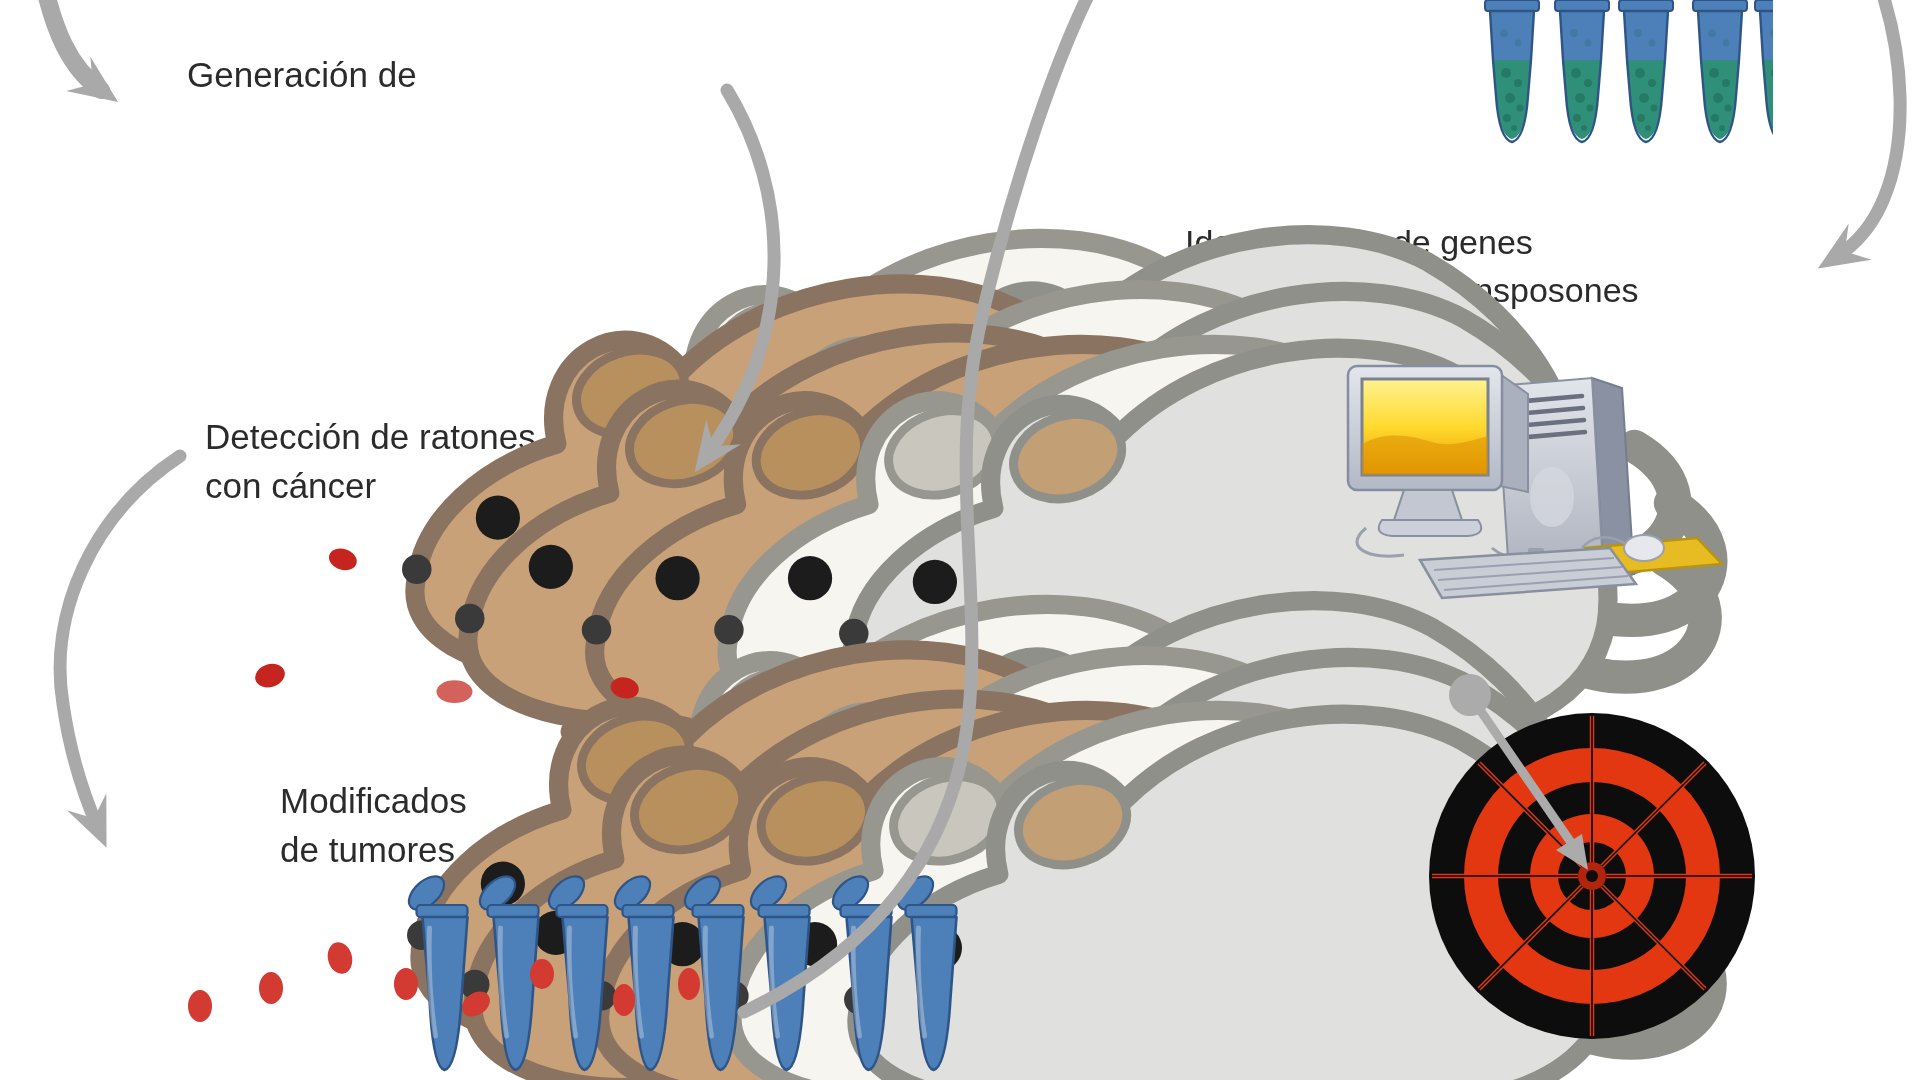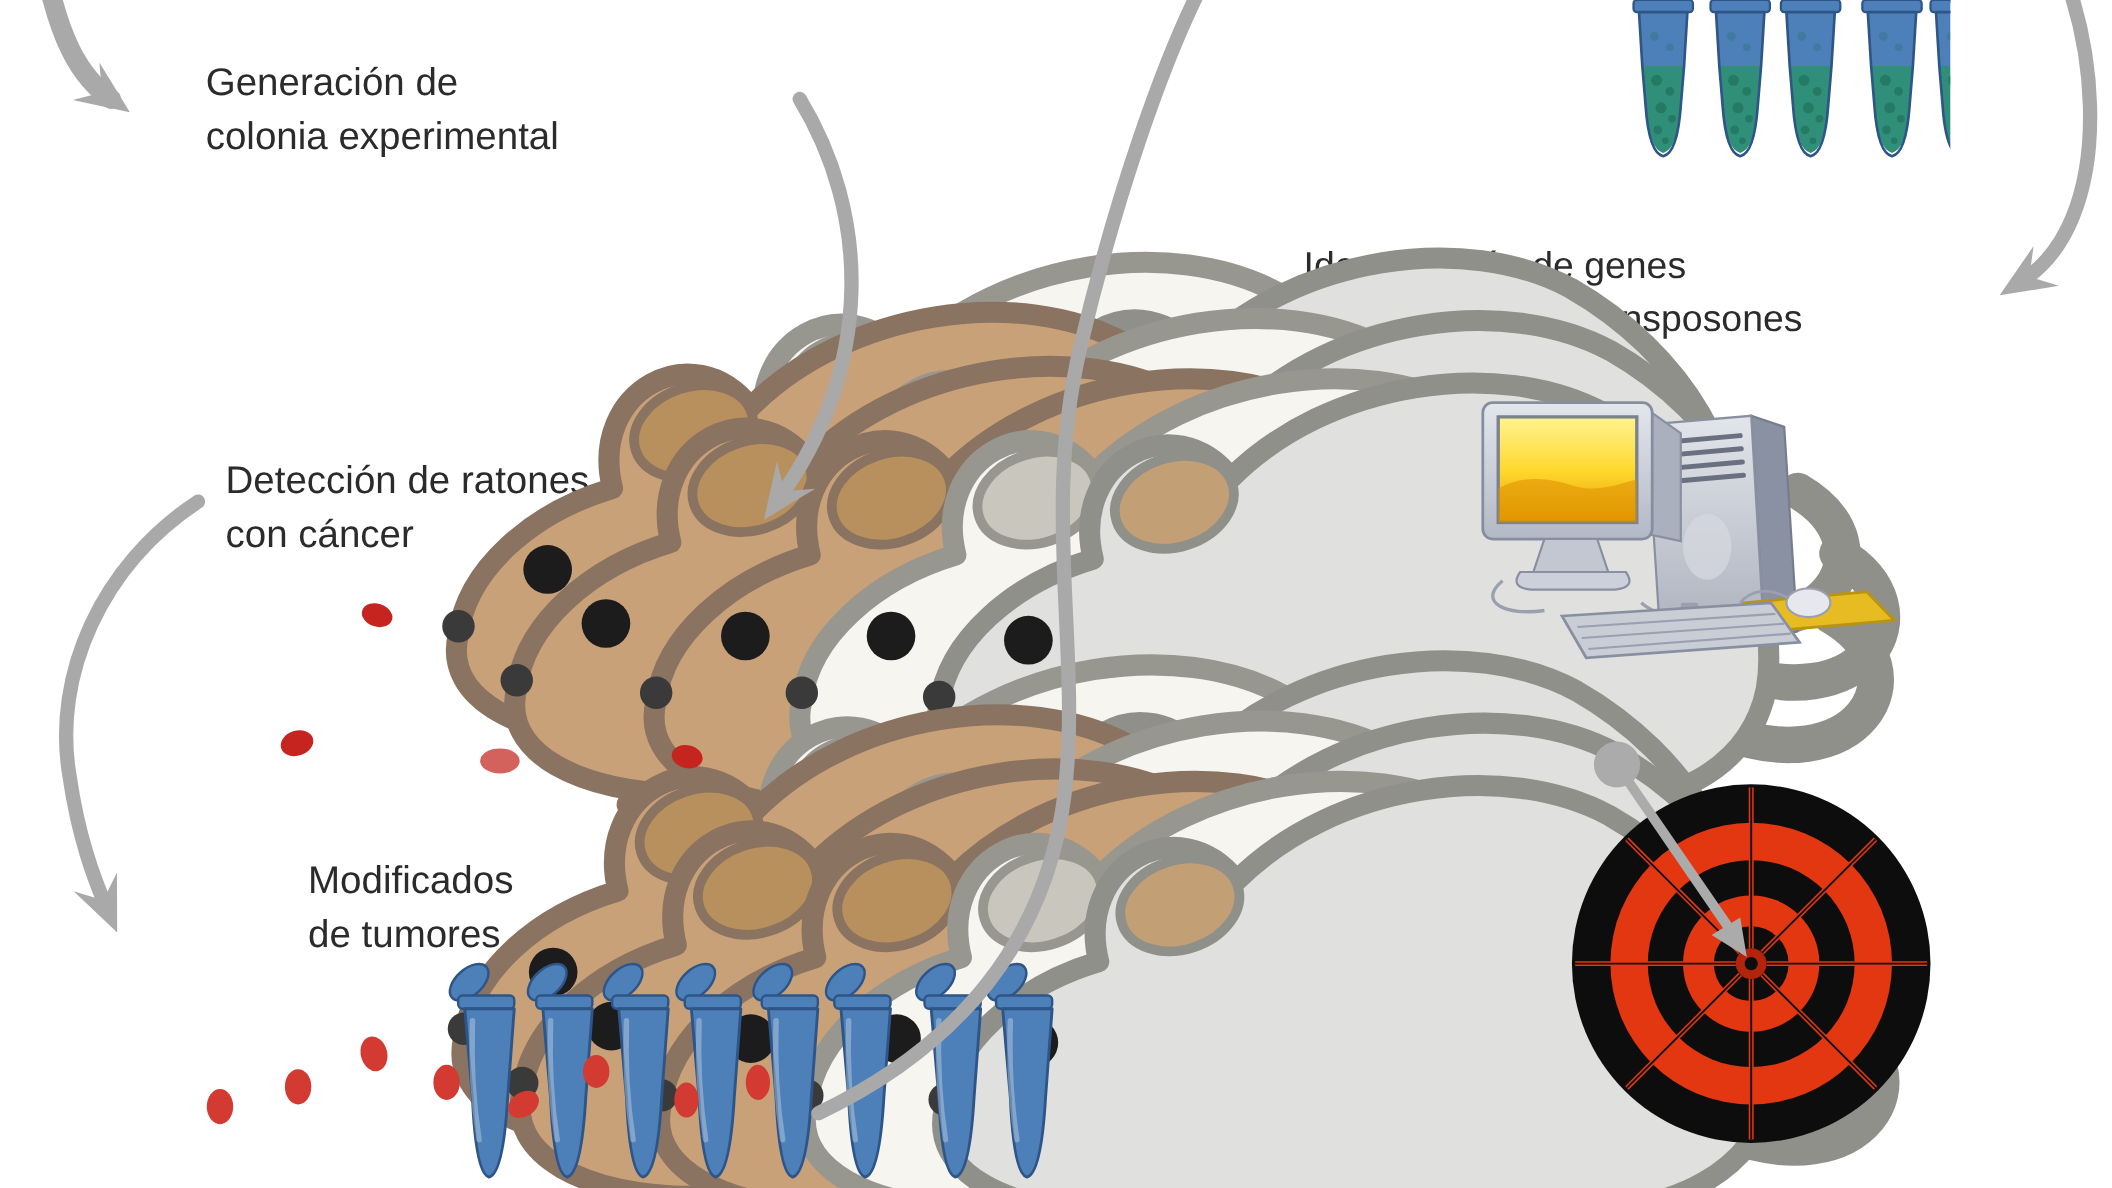--- a/index.html
+++ b/index.html
@@ -57,21 +57,20 @@
       </g>
       <path d="M10 23 L54 23 L51 72 L48 108 Q45 151 32 154 Q19 151 16 108 L13 72 Z" fill="none" stroke="var(--tube-blue-dark,#2e5587)" stroke-width="2.4" stroke-linejoin="round"></path>
     </symbol>
   </defs>
 </svg>
 
 <div id="canvas">
 
   <div class="label lbl-generation">
     <div>Generación de</div>
-    <div>colonia experimental</div>
   </div>
   <div class="label lbl-detection">
     <div>Detección de ratones</div>
     <div>con cáncer</div>
   </div>
   <div class="label lbl-isolation">
     <div>Modificados</div>
     <div>de tumores</div>
   </div>
   <div class="label lbl-identification">

